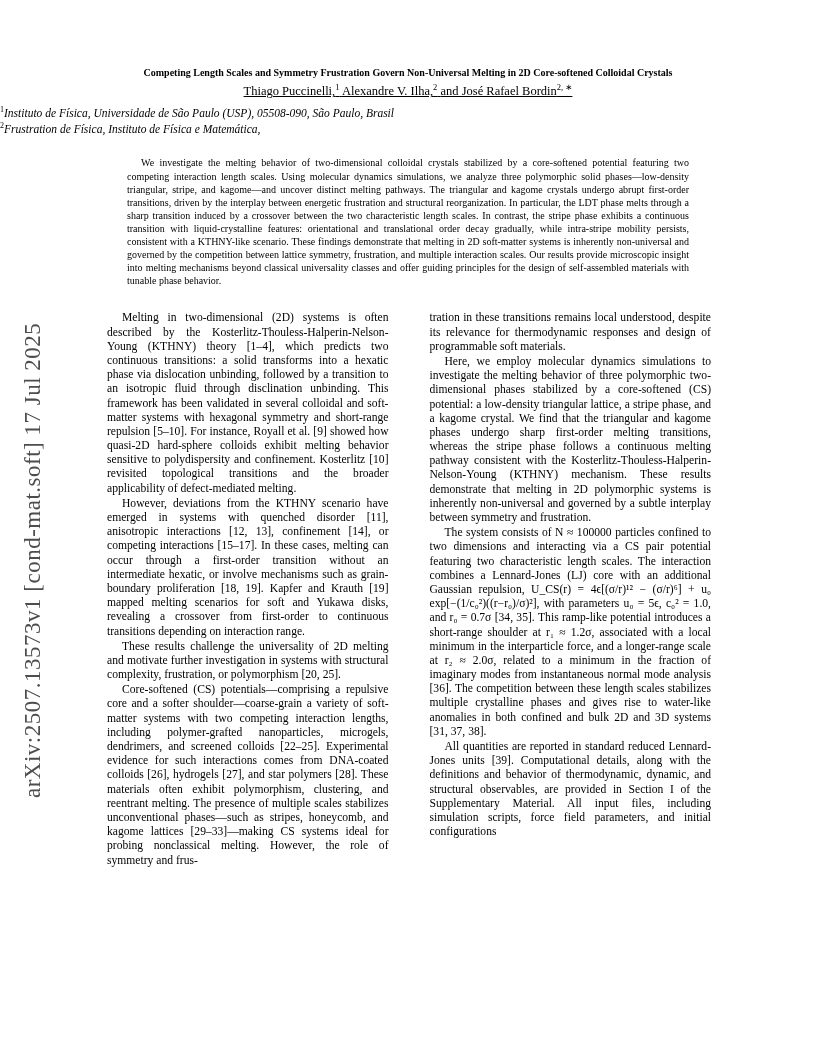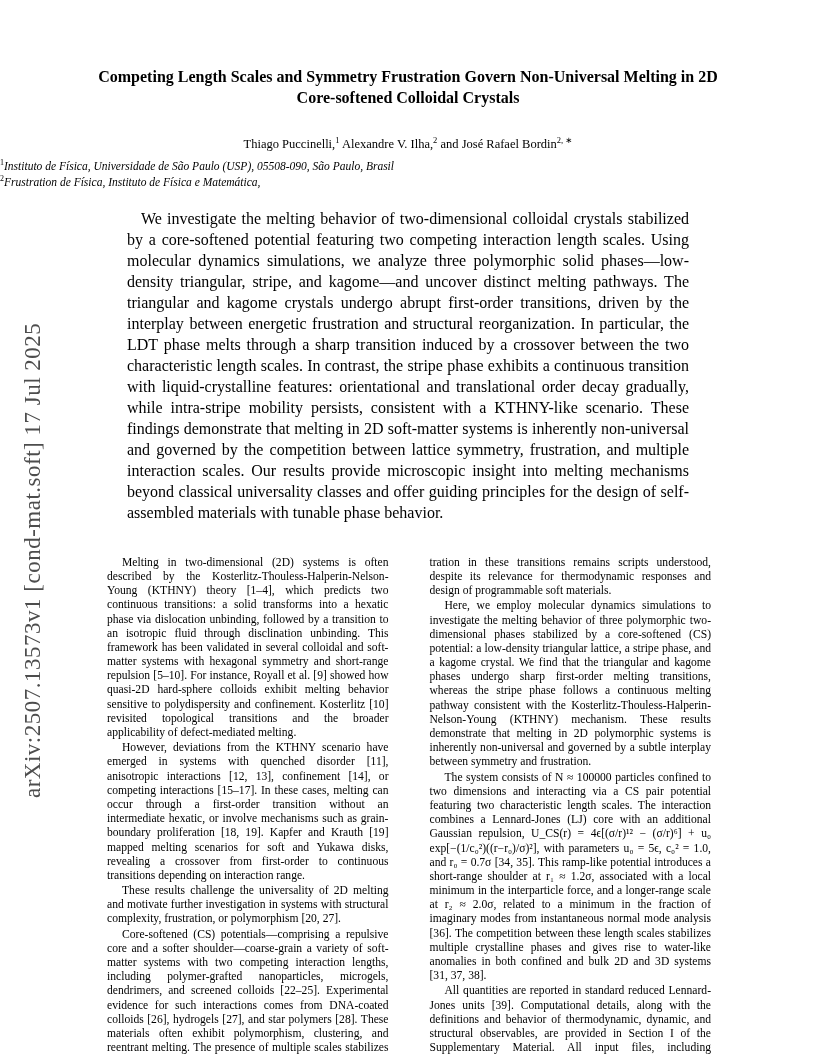--- a/index.html
+++ b/index.html
@@ -25,50 +25,51 @@
     letter-spacing: 0.5px;
     color: #4d4d4d;
     font-family: "Liberation Serif", serif;
     white-space: nowrap;
   }
   .content { padding-top: 66px; }
   .title {
     margin: 0 auto;
     max-width: 640px;
     text-align: center;
-    font-size: 16px;
+    font-size: 10px;
     font-weight: bold;
     line-height: 1.32;
   }
   .authors {
-    margin-top: 27px;
+    margin-top: 3px;
     text-align: center;
     font-size: 12.5px;
+    text-decoration: underline;
   }
   .authors sup { font-size: 8.5px; }
   .affiliations {
     margin-top: 6px;
     font-style: italic;
     font-size: 11.5px;
     line-height: 1.28;
   }
   .affiliations sup { font-size: 8px; font-style: normal; }
   .abstract {
     margin: 20px auto 0 auto;
     width: 562px;
-    font-size: 16px;
+    font-size: 10px;
     line-height: 1.31;
     text-align: justify;
     text-indent: 14px;
   }
   .columns {
     display: flex;
     gap: 41px;
     width: 604px;
-    margin: 32px 0 0 107px;
+    margin: 24px 0 0 107px;
     height: 620px;
     overflow: hidden;
   }
   .col {
     width: 290px;
     font-size: 11.6px;
     line-height: 1.225;
     text-align: justify;
   }
   .col p { margin: 0 0 1px 0; text-indent: 15px; }
@@ -95,25 +96,25 @@
       <div><sup>1</sup><span>Instituto de Física, Universidade de São Paulo (USP), 05508-090, São Paulo, Brasil</span></div>
       <div><sup>2</sup><span>Frustration de Física, Instituto de Física e Matemática,</span></div>
     </div>
 
     <div class="abstract">We investigate the melting behavior of two-dimensional colloidal crystals stabilized by a core-softened potential featuring two competing interaction length scales. Using molecular dynamics simulations, we analyze three polymorphic solid phases—low-density triangular, stripe, and kagome—and uncover distinct melting pathways. The triangular and kagome crystals undergo abrupt first-order transitions, driven by the interplay between energetic frustration and structural reorganization. In particular, the LDT phase melts through a sharp transition induced by a crossover between the two characteristic length scales. In contrast, the stripe phase exhibits a continuous transition with liquid-crystalline features: orientational and translational order decay gradually, while intra-stripe mobility persists, consistent with a KTHNY-like scenario. These findings demonstrate that melting in 2D soft-matter systems is inherently non-universal and governed by the competition between lattice symmetry, frustration, and multiple interaction scales. Our results provide microscopic insight into melting mechanisms beyond classical universality classes and offer guiding principles for the design of self-assembled materials with tunable phase behavior.</div>
 
     <div class="columns">
       <div class="col">
         <p>Melting in two-dimensional (2D) systems is often described by the Kosterlitz-Thouless-Halperin-Nelson-Young (KTHNY) theory [1–4], which predicts two continuous transitions: a solid transforms into a hexatic phase via dislocation unbinding, followed by a transition to an isotropic fluid through disclination unbinding. This framework has been validated in several colloidal and soft-matter systems with hexagonal symmetry and short-range repulsion [5–10]. For instance, Royall et al. [9] showed how quasi-2D hard-sphere colloids exhibit melting behavior sensitive to polydispersity and confinement. Kosterlitz [10] revisited topological transitions and the broader applicability of defect-mediated melting.</p>
         <p>However, deviations from the KTHNY scenario have emerged in systems with quenched disorder [11], anisotropic interactions [12, 13], confinement [14], or competing interactions [15–17]. In these cases, melting can occur through a first-order transition without an intermediate hexatic, or involve mechanisms such as grain-boundary proliferation [18, 19]. Kapfer and Krauth [19] mapped melting scenarios for soft and Yukawa disks, revealing a crossover from first-order to continuous transitions depending on interaction range.</p>
-        <p>These results challenge the universality of 2D melting and motivate further investigation in systems with structural complexity, frustration, or polymorphism [20, 27].</p>
+        <p>These results challenge the universality of 2D melting and motivate further investigation in systems with structural complexity, frustration, or polymorphism [20, 25].</p>
         <p>Core-softened (CS) potentials—comprising a repulsive core and a softer shoulder—coarse-grain a variety of soft-matter systems with two competing interaction lengths, including polymer-grafted nanoparticles, microgels, dendrimers, and screened colloids [22–25]. Experimental evidence for such interactions comes from DNA-coated colloids [26], hydrogels [27], and star polymers [28]. These materials often exhibit polymorphism, clustering, and reentrant melting. The presence of multiple scales stabilizes unconventional phases—such as stripes, honeycomb, and kagome lattices [29–33]—making CS systems ideal for probing nonclassical melting. However, the role of symmetry and frus-</p>
       </div>
       <div class="col">
-        <p class="noindent">tration in these transitions remains scripts understood, despite its relevance for thermodynamic responses and design of programmable soft materials.</p>
+        <p class="noindent">tration in these transitions remains local understood, despite its relevance for thermodynamic responses and design of programmable soft materials.</p>
         <p>Here, we employ molecular dynamics simulations to investigate the melting behavior of three polymorphic two-dimensional phases stabilized by a core-softened (CS) potential: a low-density triangular lattice, a stripe phase, and a kagome crystal. We find that the triangular and kagome phases undergo sharp first-order melting transitions, whereas the stripe phase follows a continuous melting pathway consistent with the Kosterlitz-Thouless-Halperin-Nelson-Young (KTHNY) mechanism. These results demonstrate that melting in 2D polymorphic systems is inherently non-universal and governed by a subtle interplay between symmetry and frustration.</p>
         <p>The system consists of N ≈ 100000 particles confined to two dimensions and interacting via a CS pair potential featuring two characteristic length scales. The interaction combines a Lennard-Jones (LJ) core with an additional Gaussian repulsion, U_CS(r) = 4ϵ[(σ/r)¹² − (σ/r)⁶] + u₀ exp[−(1/c₀²)((r−r₀)/σ)²], with parameters u₀ = 5ϵ, c₀² = 1.0, and r₀ = 0.7σ [34, 35]. This ramp-like potential introduces a short-range shoulder at r₁ ≈ 1.2σ, associated with a local minimum in the interparticle force, and a longer-range scale at r₂ ≈ 2.0σ, related to a minimum in the fraction of imaginary modes from instantaneous normal mode analysis [36]. The competition between these length scales stabilizes multiple crystalline phases and gives rise to water-like anomalies in both confined and bulk 2D and 3D systems [31, 37, 38].</p>
         <p>All quantities are reported in standard reduced Lennard-Jones units [39]. Computational details, along with the definitions and behavior of thermodynamic, dynamic, and structural observables, are provided in Section I of the Supplementary Material. All input files, including simulation scripts, force field parameters, and initial configurations</p>
       </div>
     </div>
 
   </div>
 </div>
 
 </body></html>

